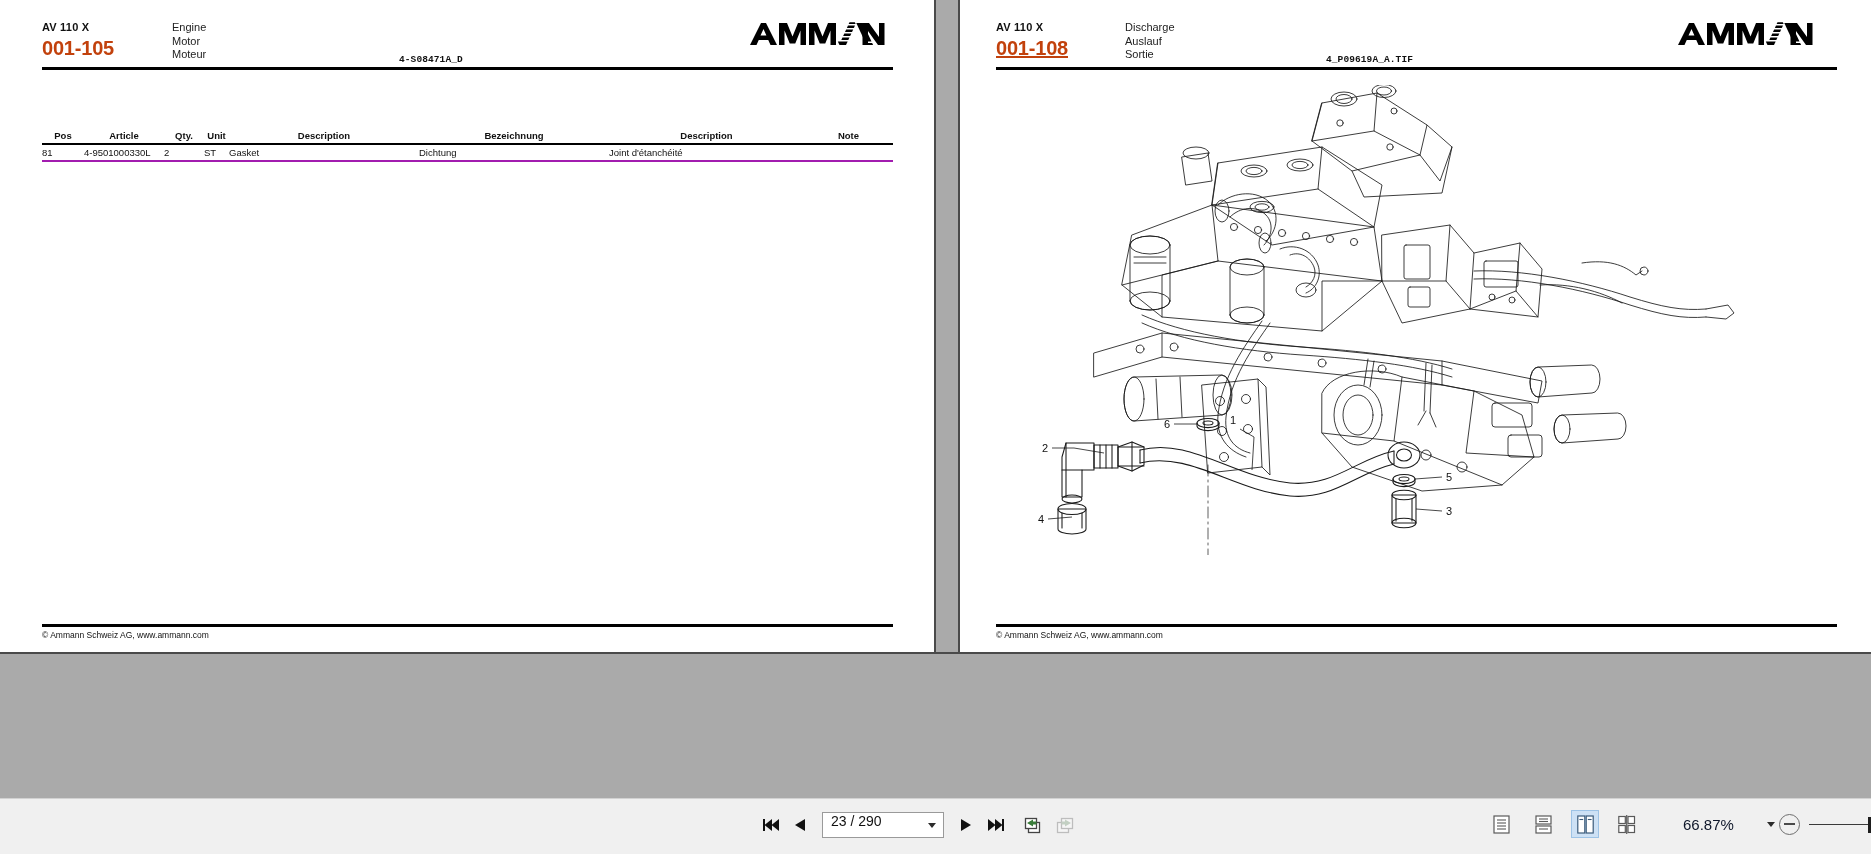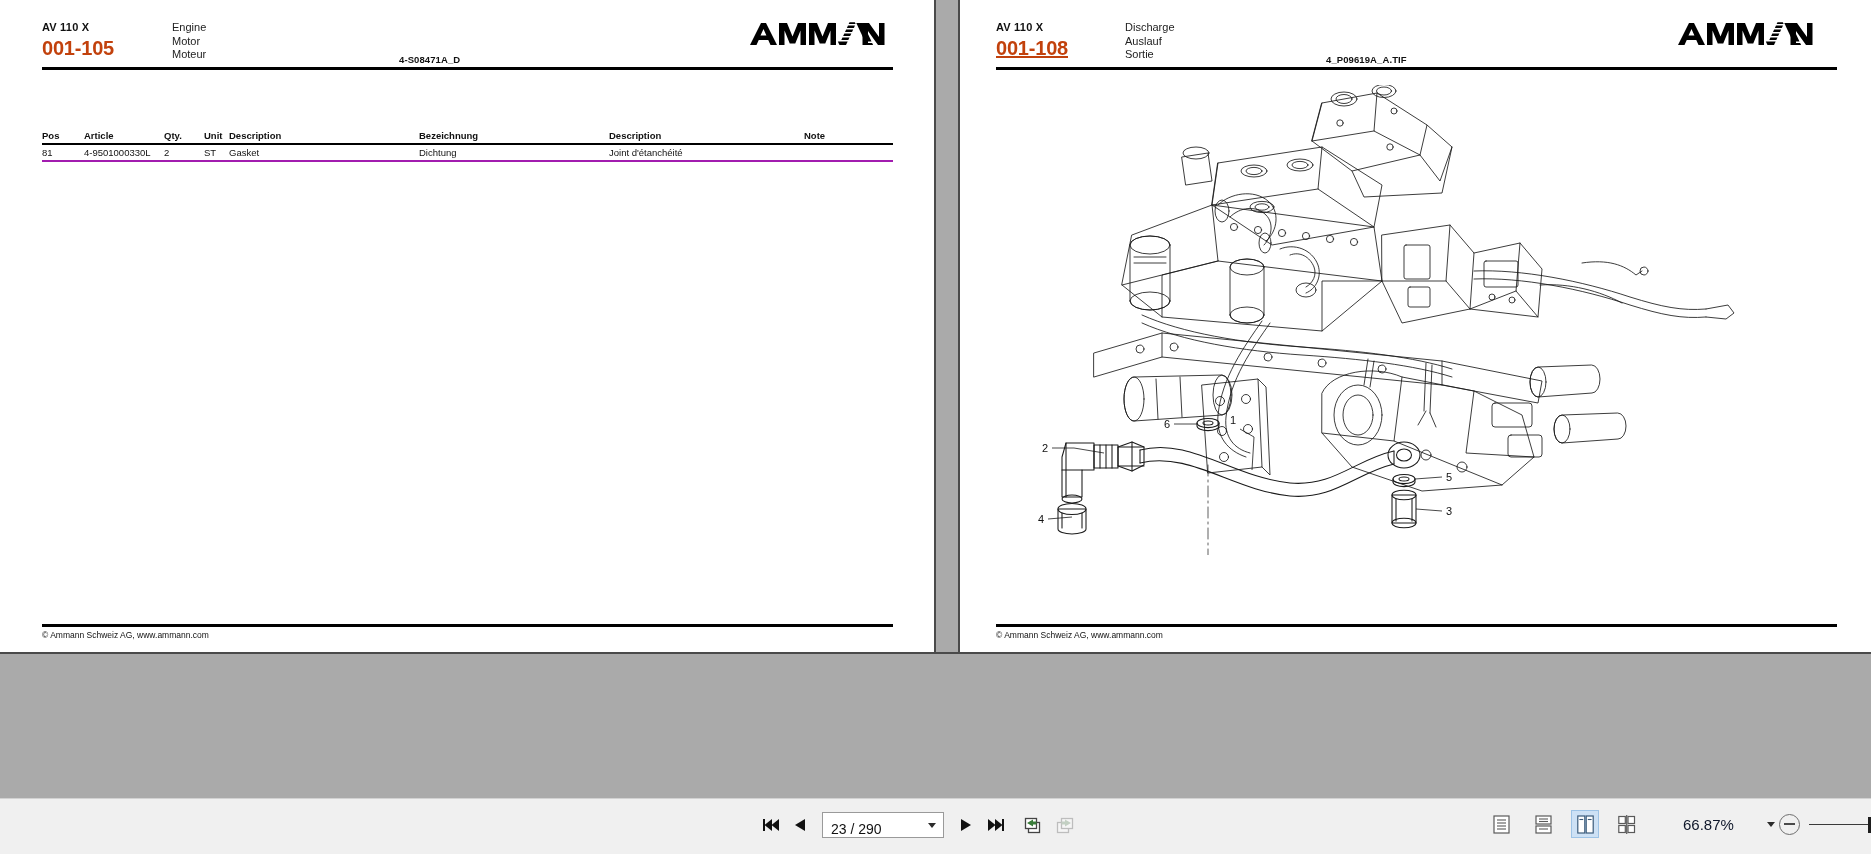--- a/index.html
+++ b/index.html
@@ -57,38 +57,39 @@
     letter-spacing: -0.2px;
   }
   .titles {
     position: absolute;
     font-size: 11px; color: #222; line-height: 13.5px;
   }
   .fileref {
     position: absolute;
     font-size: 9.5px; font-weight: bold; color: #111;
     letter-spacing: .1px;
+    font-family: Liberation Mono, monospace;
   }
   .head-rule {
     position: absolute; height: 3px; background: #000;
   }
 
   
   .logo { position: absolute; }
   .logo svg { display: block; }
 
   
   .parts-table {
     position: absolute;
     border-collapse: collapse;
     font-size: 9.5px; color: #111;
     table-layout: fixed;
   }
   .parts-table th {
-    text-align: left; font-weight: bold; font-size: 9.5px;
+    text-align: center; font-weight: bold; font-size: 9.5px;
     padding: 0 0 2px 0;
     border-bottom: 2px solid #000;
     white-space: nowrap;
   }
   .parts-table td {
     text-align: left; font-weight: normal;
     padding: 2px 0 2px 0;
     border-bottom: 1px solid #000;
     white-space: nowrap;
     font-size: 9.5px;
@@ -128,21 +129,21 @@
     background: transparent; border: none; cursor: pointer;
   }
   .tbtn.wide { width: 32px; }
   .tbtn.disabled { opacity: .38; cursor: default; }
   .tbtn svg { display: block; }
 
   .pagebox {
     width: 122px; height: 26px; margin: 0 9px;
     background: #ffffff;
     border: 1px solid #9a9a9a;
-    display: flex; align-items: flex-end;
+    display: flex; align-items: flex-start;
     position: relative;
     cursor: text;
   }
   .pagebox .pval {
     font-size: 14px; color: #111; padding-left: 8px;
     font-family: "Liberation Sans", sans-serif;
   }
   .pagebox .caret {
     position: absolute; right: 7px; top: 50%;
     margin-top: -2px;

